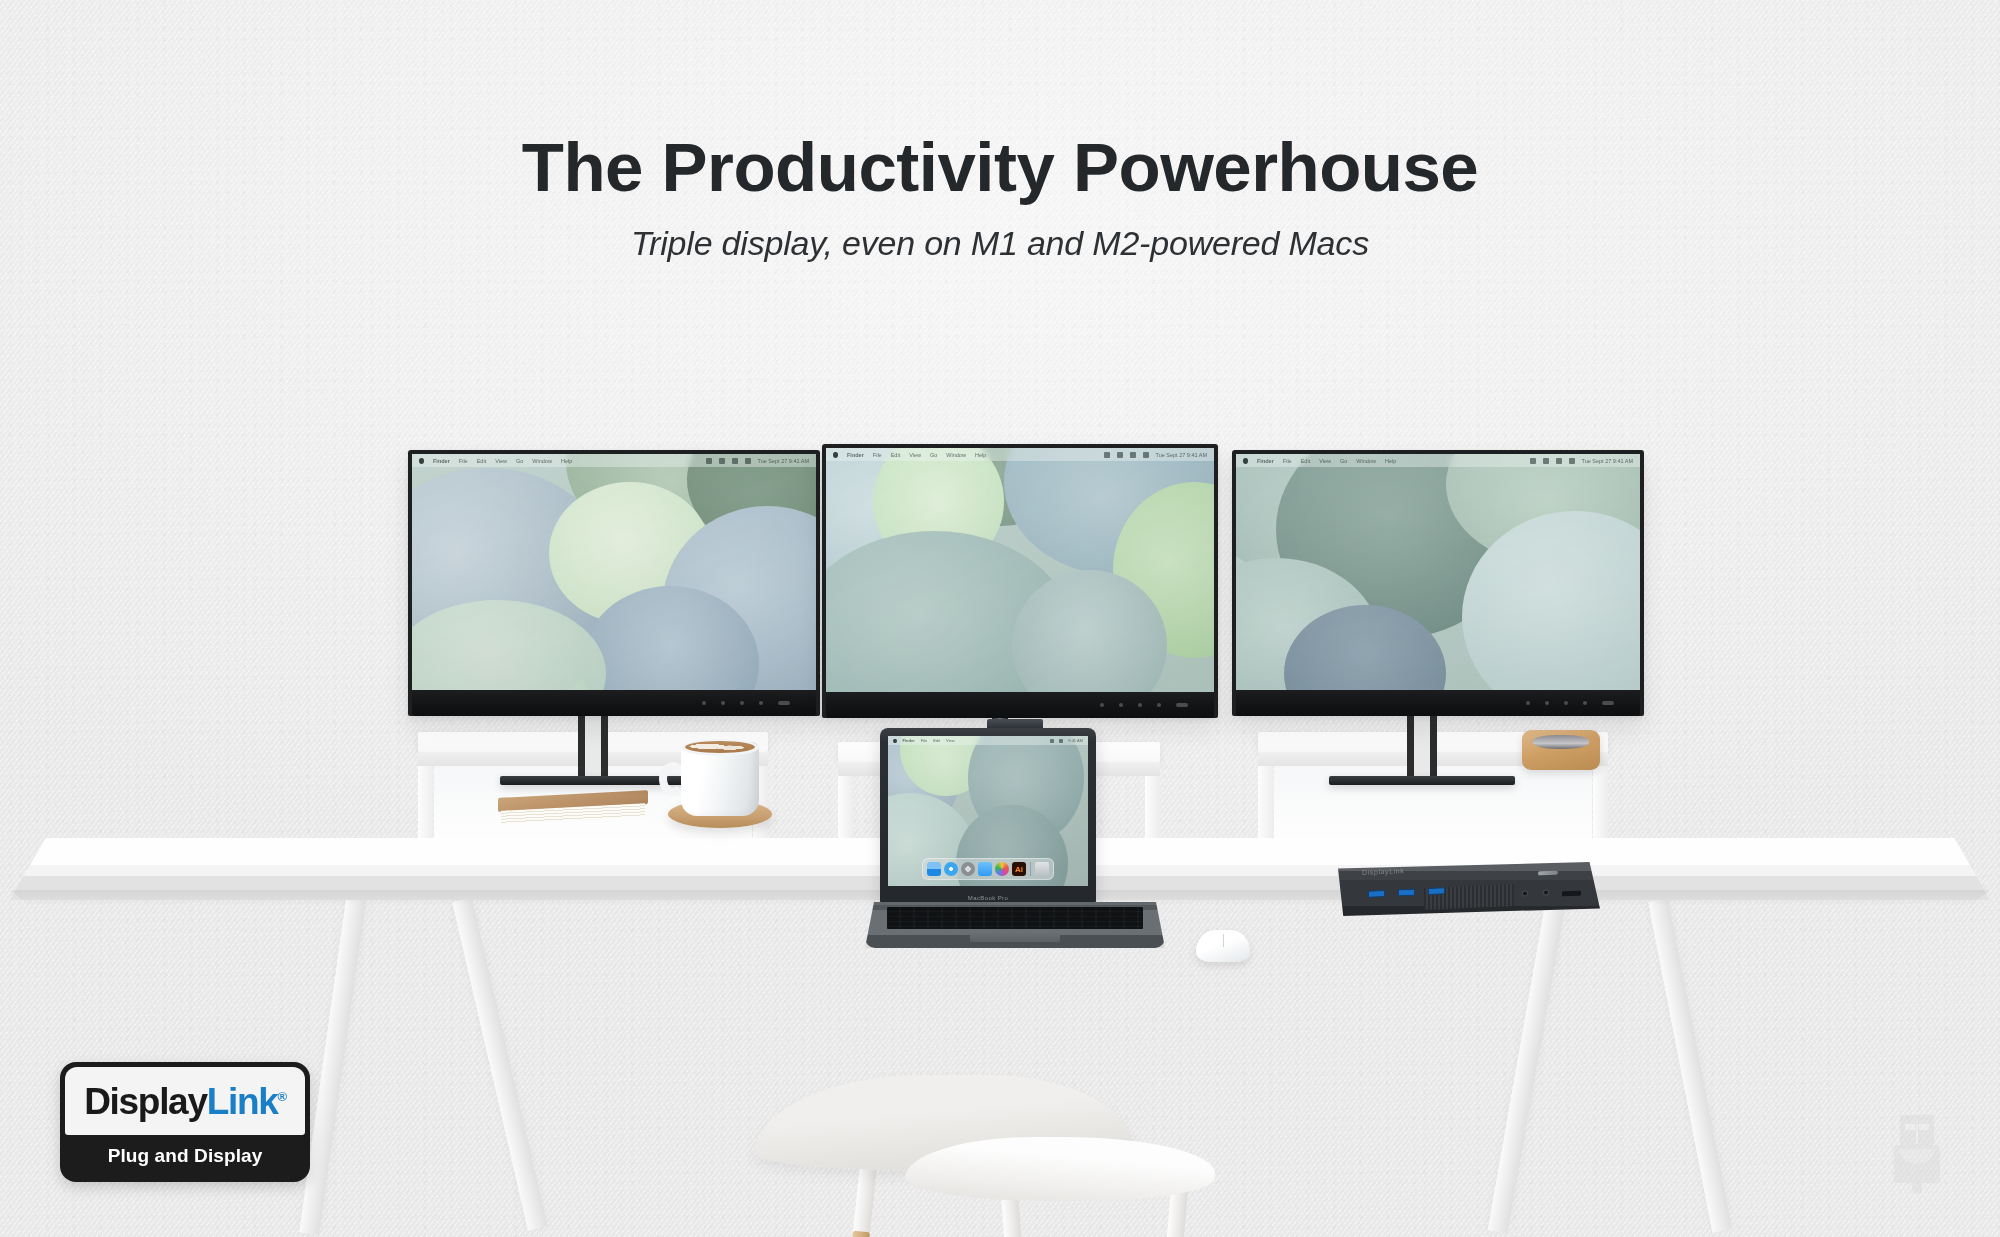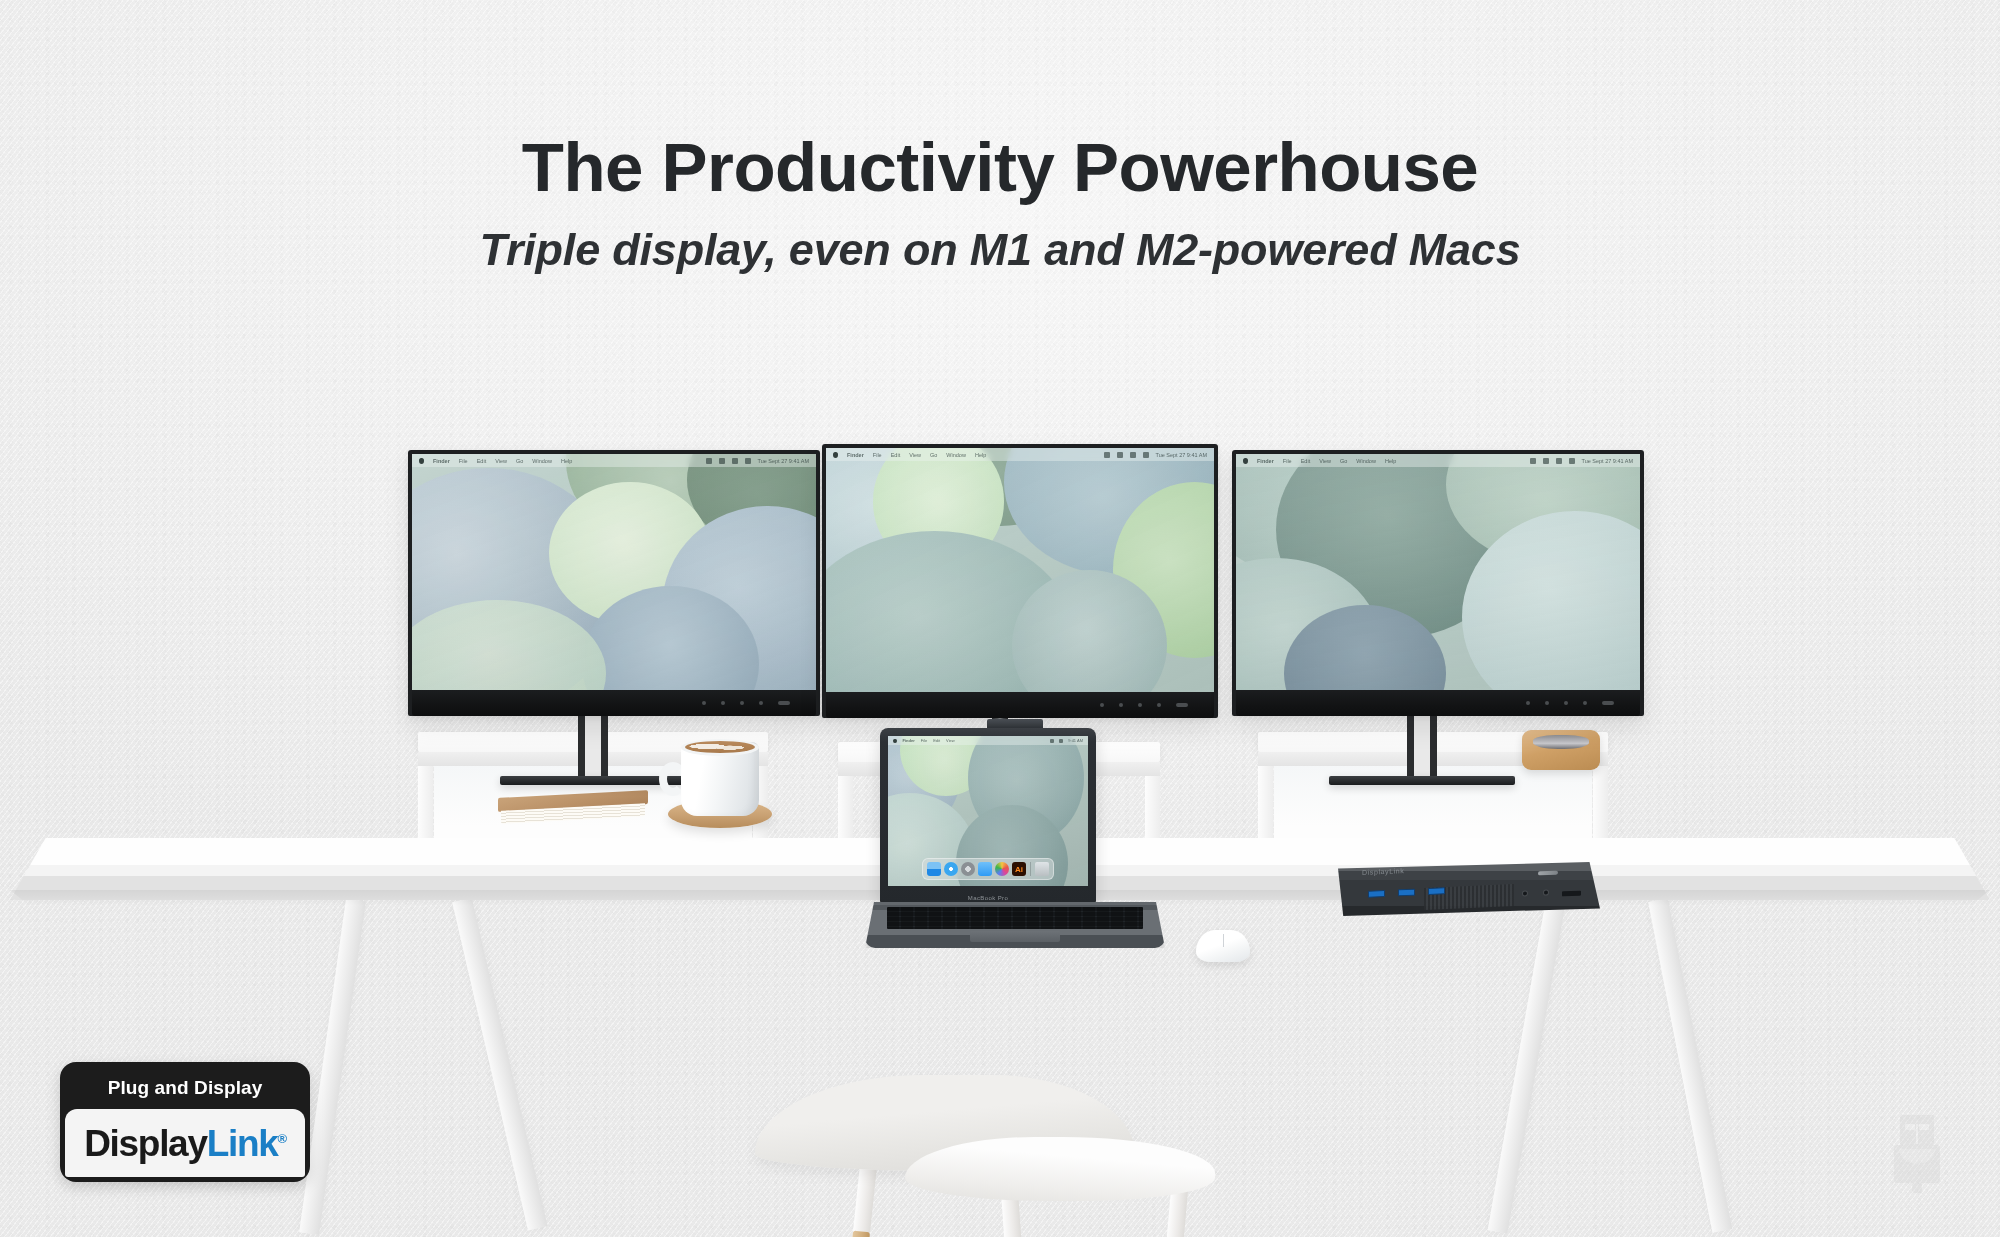--- a/index.html
+++ b/index.html
@@ -35,21 +35,21 @@
   #headline-block {
     position:absolute; top:132px; left:0; width:2000px;
     text-align:center; z-index:40;
   }
   #title {
     font-size:69px; font-weight:700; letter-spacing:-.5px;
     color:#25282b; line-height:1.04;
   }
   #subtitle {
     margin-top:20px;
-    font-size:45px; font-style:italic; font-weight:700;
+    font-size:34px; font-style:italic; font-weight:400;
     color:#2e3134; letter-spacing:-.2px;
   }
 
   
   .monitor { position:absolute; z-index:20; }
   .mon-frame {
     position:relative; width:100%;
     background:#1d1f21;
     border-radius:3px 3px 2px 2px;
     padding:4px 4px 0 4px;
@@ -667,27 +667,27 @@
       
     </div>
     <div class="chair-leg" style="left:418px; top:92px; height:146px; transform:rotate(5deg); transform-origin:top center;">
       
     </div>
     <div id="chair-back"></div>
     <div id="chair-seat"></div>
   </div>
 
   <div id="displaylink-logo">
-    <div id="logo-lower">
-      <span id="logo-tagline">Plug and Display</span>
-    </div>
     <div id="logo-upper">
       <div id="logo-wordmark">
         <span id="logo-display">Display</span><span id="logo-link">Link</span><span id="logo-reg">®</span>
       </div>
+    </div>
+    <div id="logo-lower">
+      <span id="logo-tagline">Plug and Display</span>
     </div>
   </div>
 
   <svg id="usb-watermark" viewBox="0 0 62 78">
     <rect x="14" y="0" width="34" height="30" rx="2" fill="#d5d5d5"></rect>
     <rect x="19" y="9" width="10" height="6" rx="1" fill="#f2f2f2"></rect>
     <rect x="33" y="9" width="10" height="6" rx="1" fill="#f2f2f2"></rect>
     <rect x="30" y="9" width="2" height="20" fill="#f2f2f2"></rect>
     <rect x="8" y="30" width="46" height="38" rx="3" fill="#d5d5d5"></rect>
     <path d="M13 34 a18 15 0 0 0 36 0 z" fill="#e4e4e4"></path>

